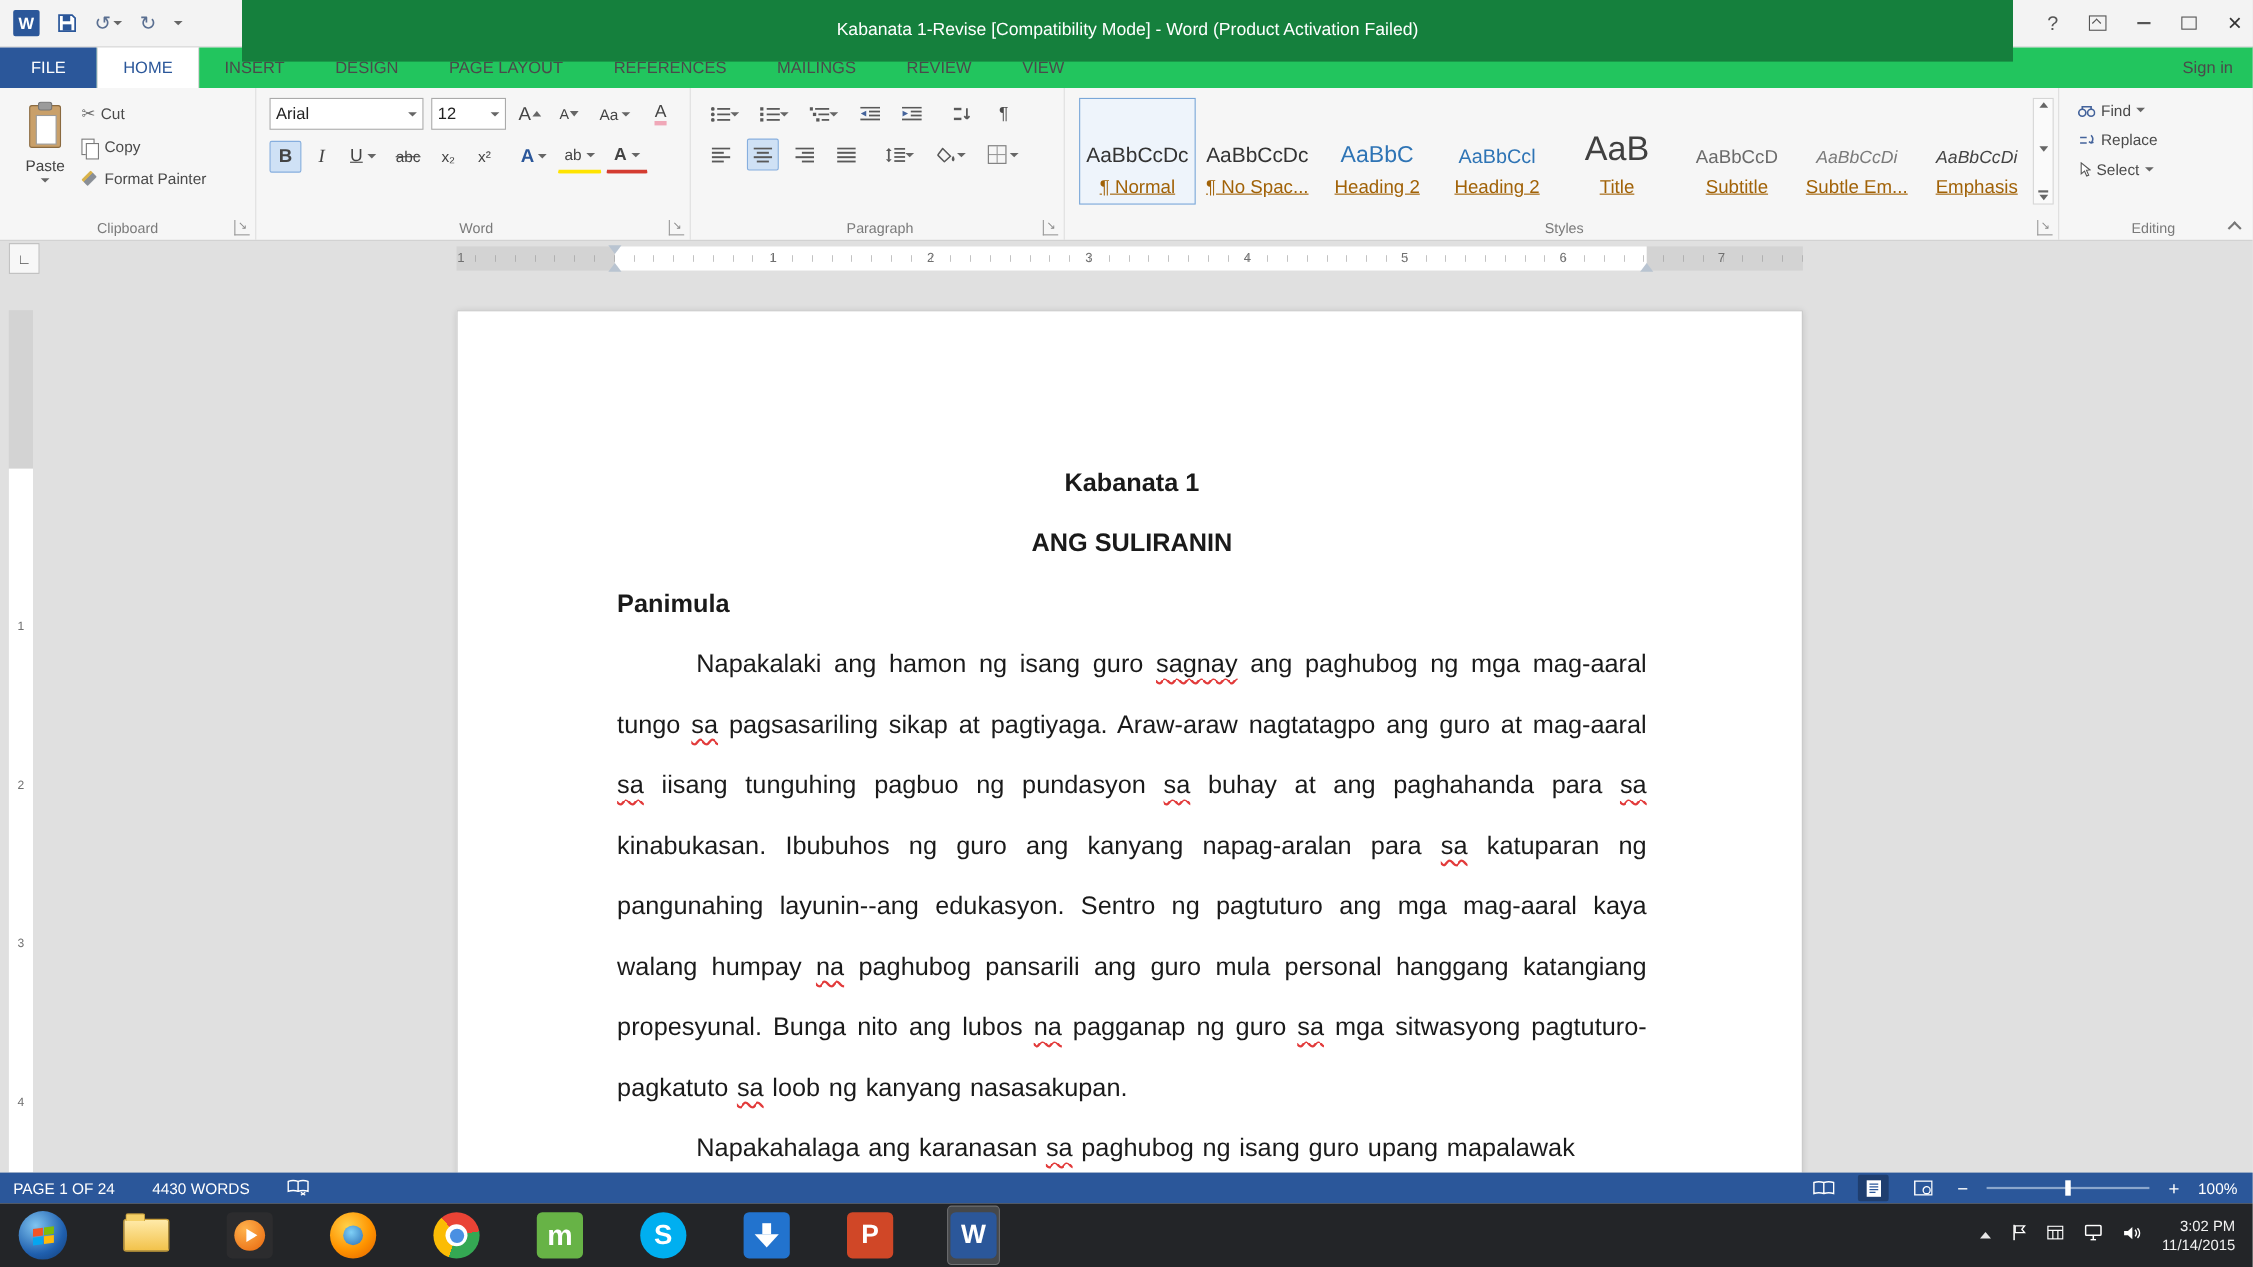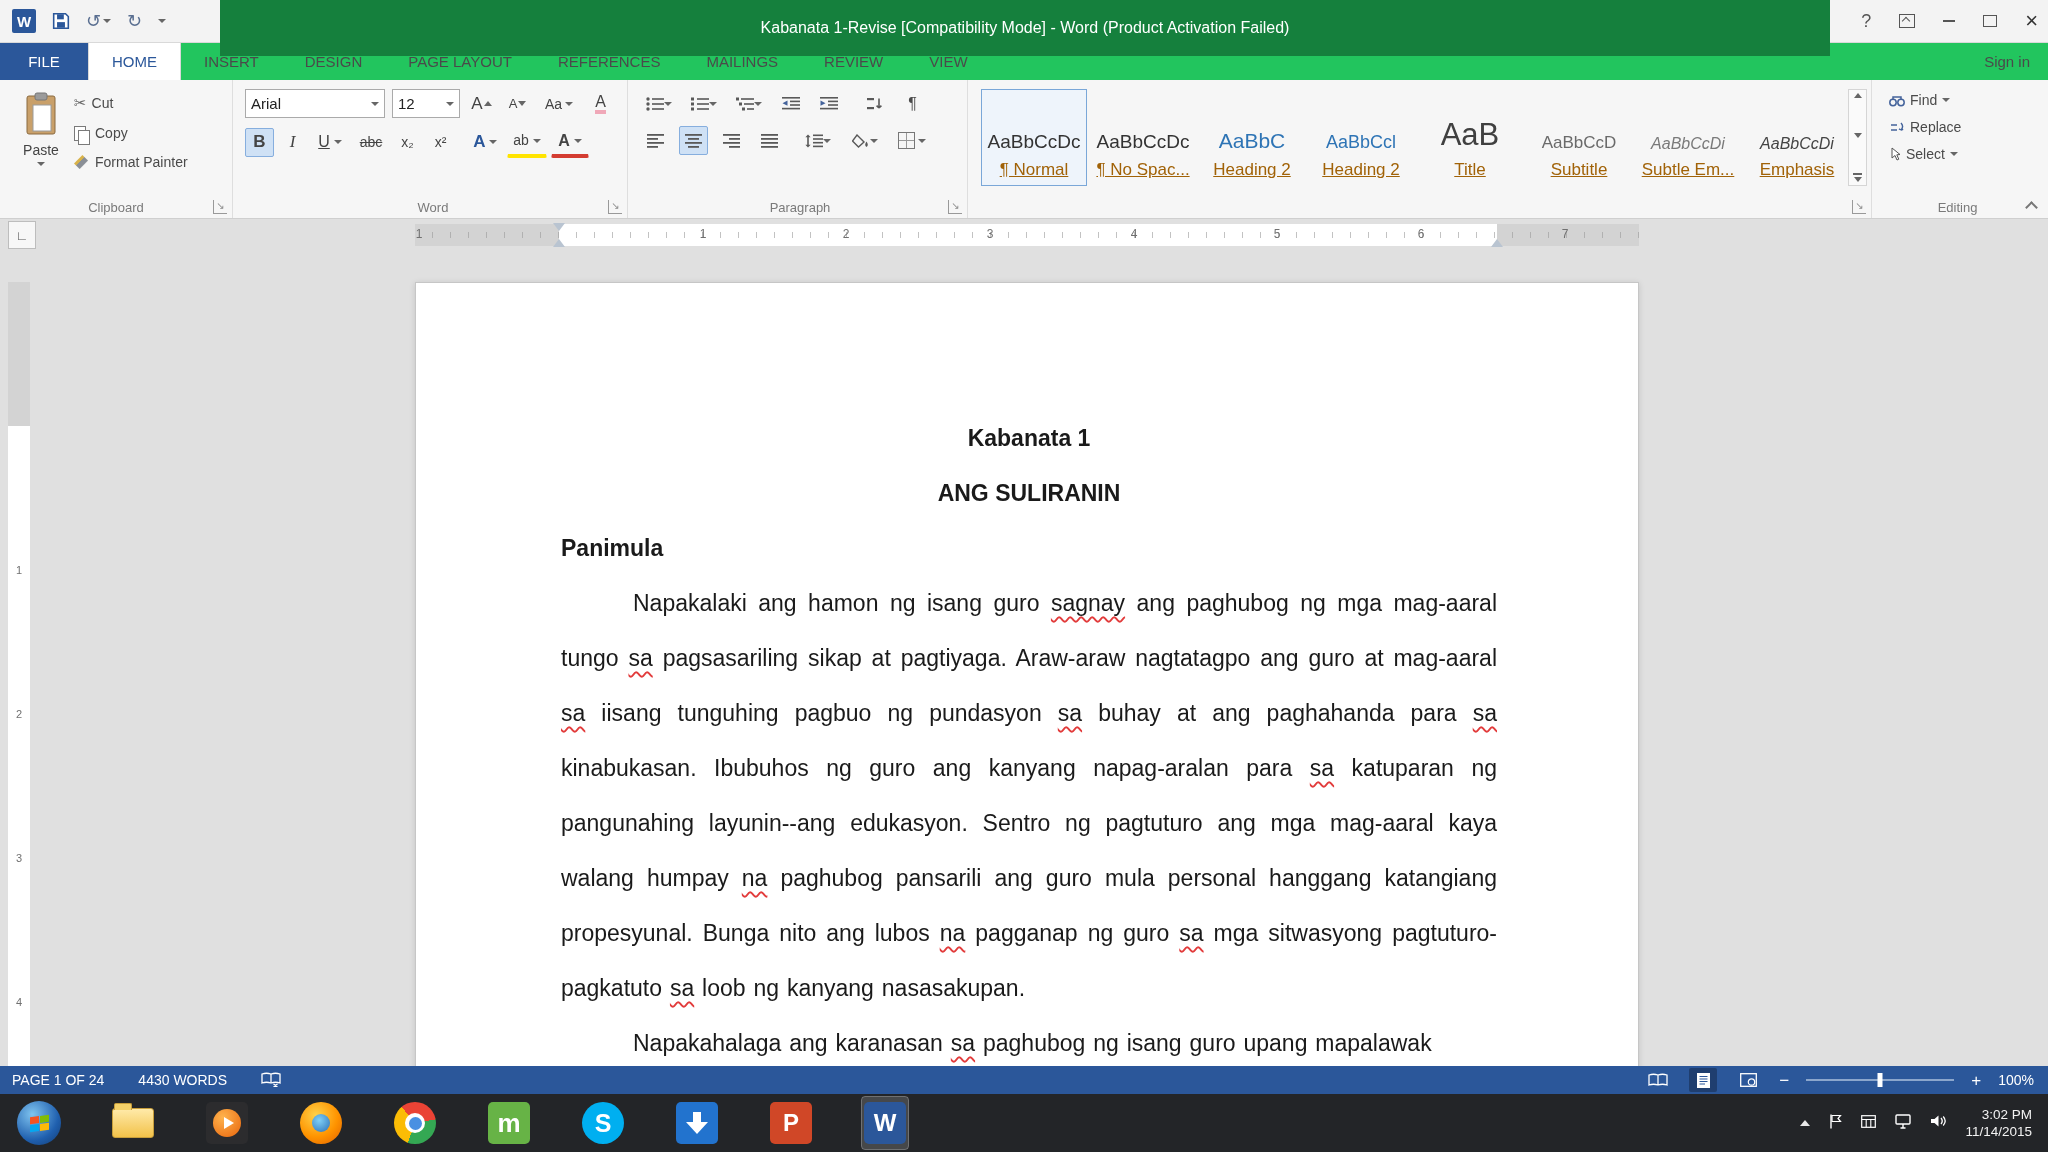--- a/index.html
+++ b/index.html
@@ -447,20 +447,21 @@
         </div>
     </div>
     <div class="style-scroll">
       <span class="tri-up"></span>
       <span class="tri-dn"></span>
       <span style="display:flex;flex-direction:column;align-items:center;">
           <span class="more-bar"></span>
           <span class="tri-dn"></span>
         </span>
     </div>
+    <div class="glabel">Styles</div>
     <div class="launcher">↘</div>
   </div>
 
   <div class="rgroup" style="left:1877px;width:161px;border-right:none;">
     <div class="edit-rows">
       <span class="sbtn">
           <svg width="16" height="13">
             <g stroke="#44639b" fill="none" stroke-width="1.5">
               <circle cx="4" cy="8.5" r="3.2"></circle>
               <circle cx="12" cy="8.5" r="3.2"></circle>

